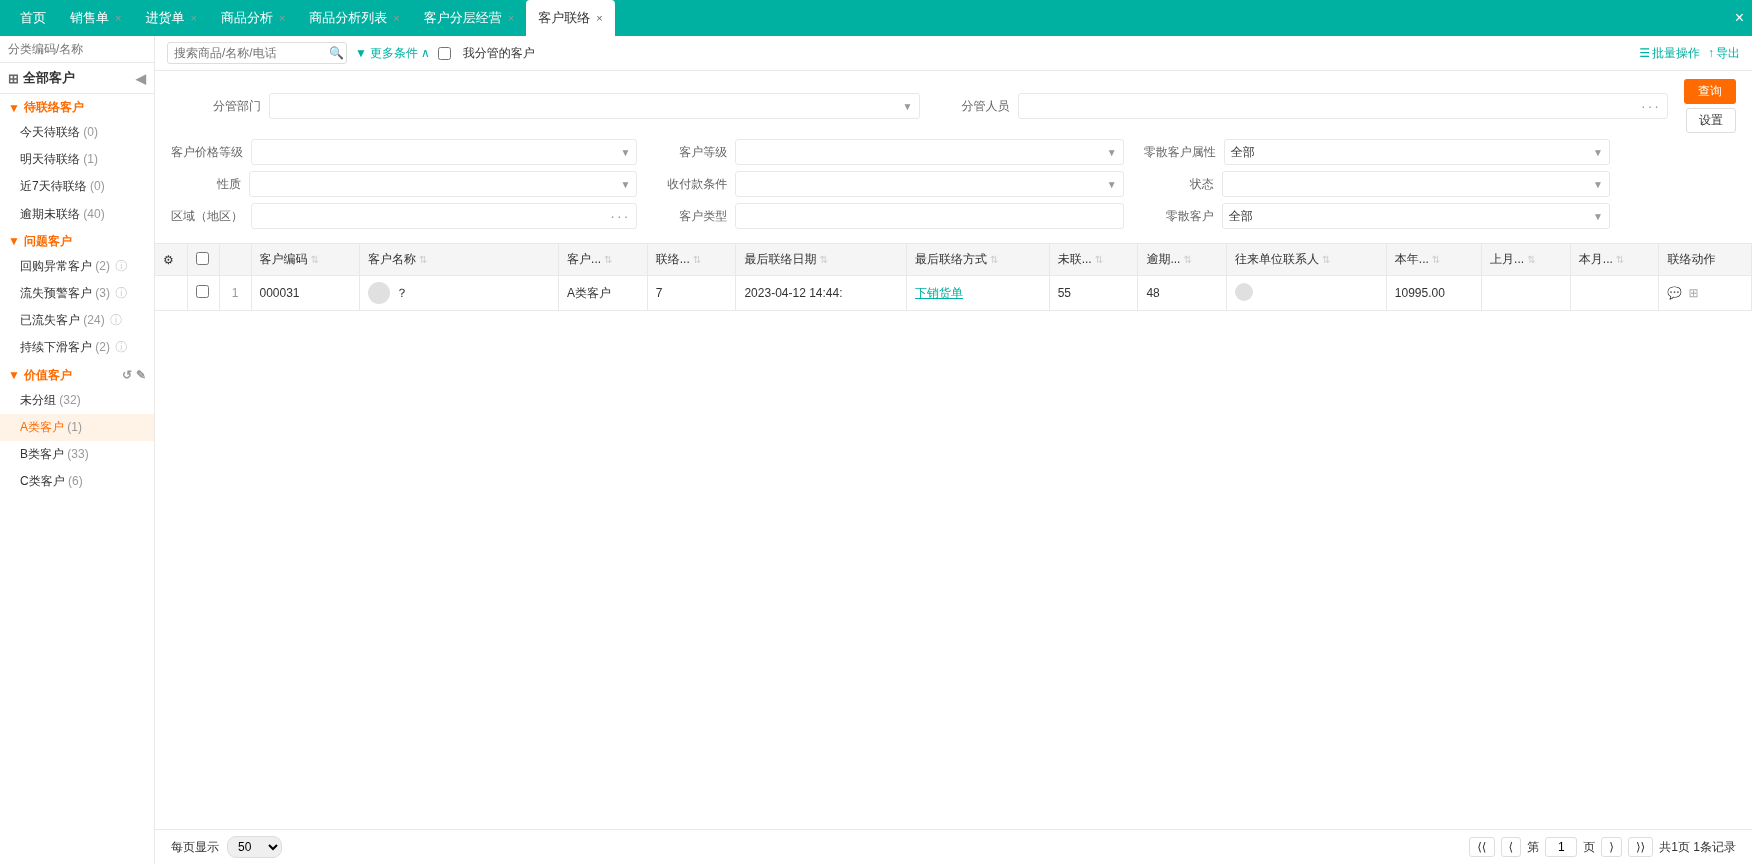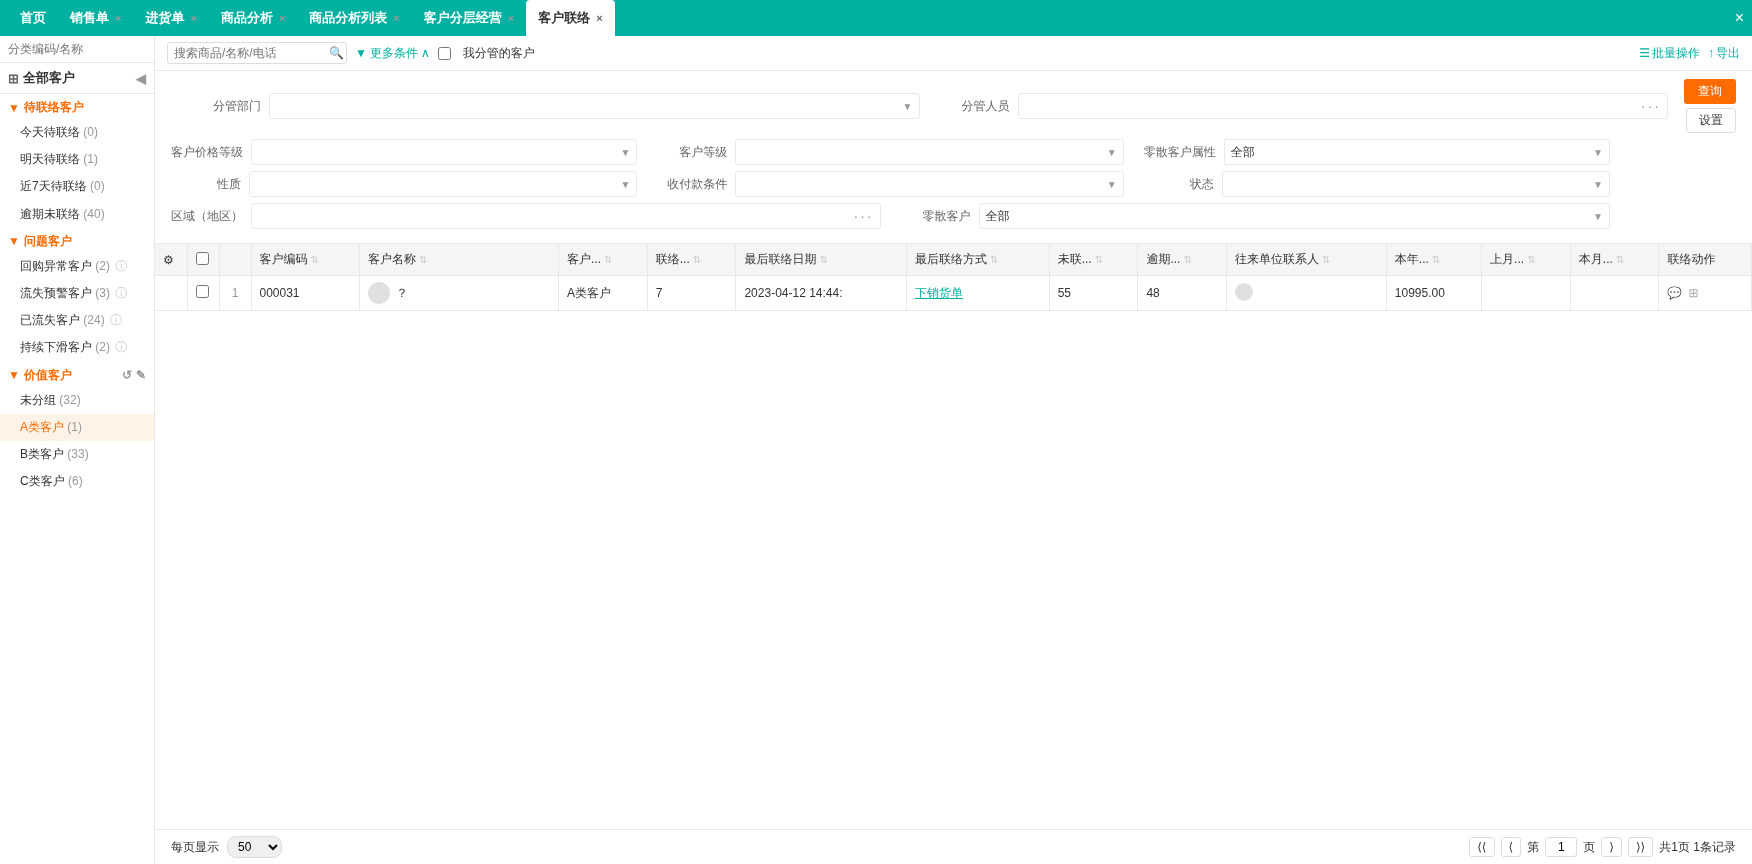--- a/index.html
+++ b/index.html
@@ -3,21 +3,21 @@
   <meta charset="utf-8">
   <style>
     * { margin: 0; padding: 0; box-sizing: border-box; }
     body { font-family: 'Microsoft YaHei', Arial, sans-serif; font-size: 12px; background: #f5f5f5; width: 1752px; height: 864px; overflow: hidden; }
 
     
     .top-nav {
       display: flex; align-items: center; background: #00b0a0; height: 36px; padding: 0 8px;
     }
     .nav-tab {
-      display: flex; align-items: center; padding: 0 12px; height: 36px; color: #fff; cursor: pointer; font-size: 13px; position: relative; font-weight: bold;
+      display: flex; align-items: center; padding: 0 12px; height: 36px; color: #fff; cursor: pointer; font-size: 13px; position: relative;
     }
     .nav-tab.home { background: transparent; }
     .nav-tab.active { background: #fff; color: #333; border-radius: 4px 4px 0 0; }
     .nav-tab .close-btn { margin-left: 6px; font-size: 11px; color: #999; cursor: pointer; }
     .nav-tab.active .close-btn { color: #666; }
     .nav-close-all { margin-left: auto; color: #fff; cursor: pointer; font-size: 16px; }
 
     
     .main-layout { display: flex; height: calc(864px - 36px); }
 
@@ -340,20 +340,24 @@
         <div style="flex:0; min-width:calc(80px + 18px + 2*14px);">&nbsp;</div>
       </div>
 
       <div class="filter-row">
         <div class="filter-item">
           <span class="filter-label">区域（地区）</span>
           <div class="filter-input">
             <span></span>
               <span class="dots">···</span>
           </div>
+        </div>
+        <div class="filter-item" style="margin-left:20px;">
+          <span class="filter-label">客户类型</span>
+          <div class="filter-input"></div>
         </div>
         <div class="filter-item" style="margin-left:20px;">
           <span class="filter-label">零散客户</span>
           <div class="filter-input">
             <span>全部</span>
             <span class="arrow">▼</span>
           </div>
         </div>
         <div style="flex:0; min-width:calc(80px + 18px + 2*14px);">&nbsp;</div>
       </div>

